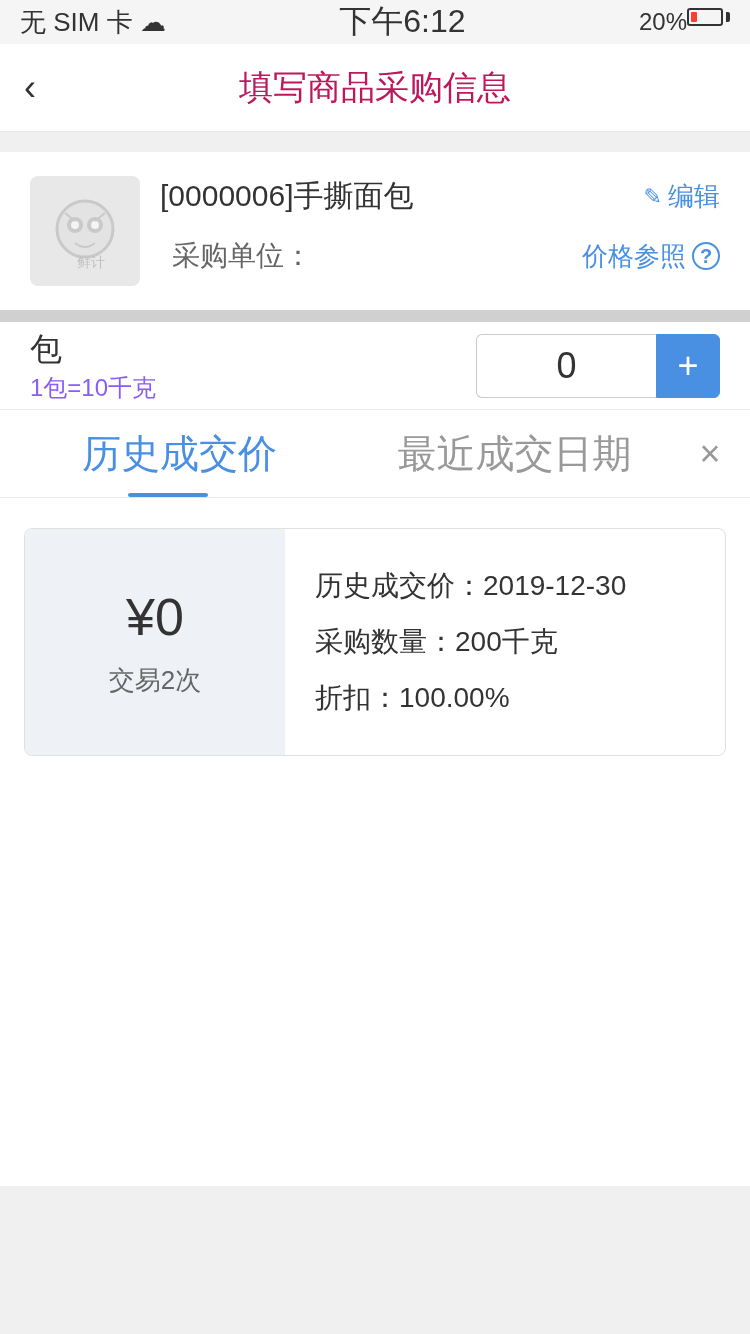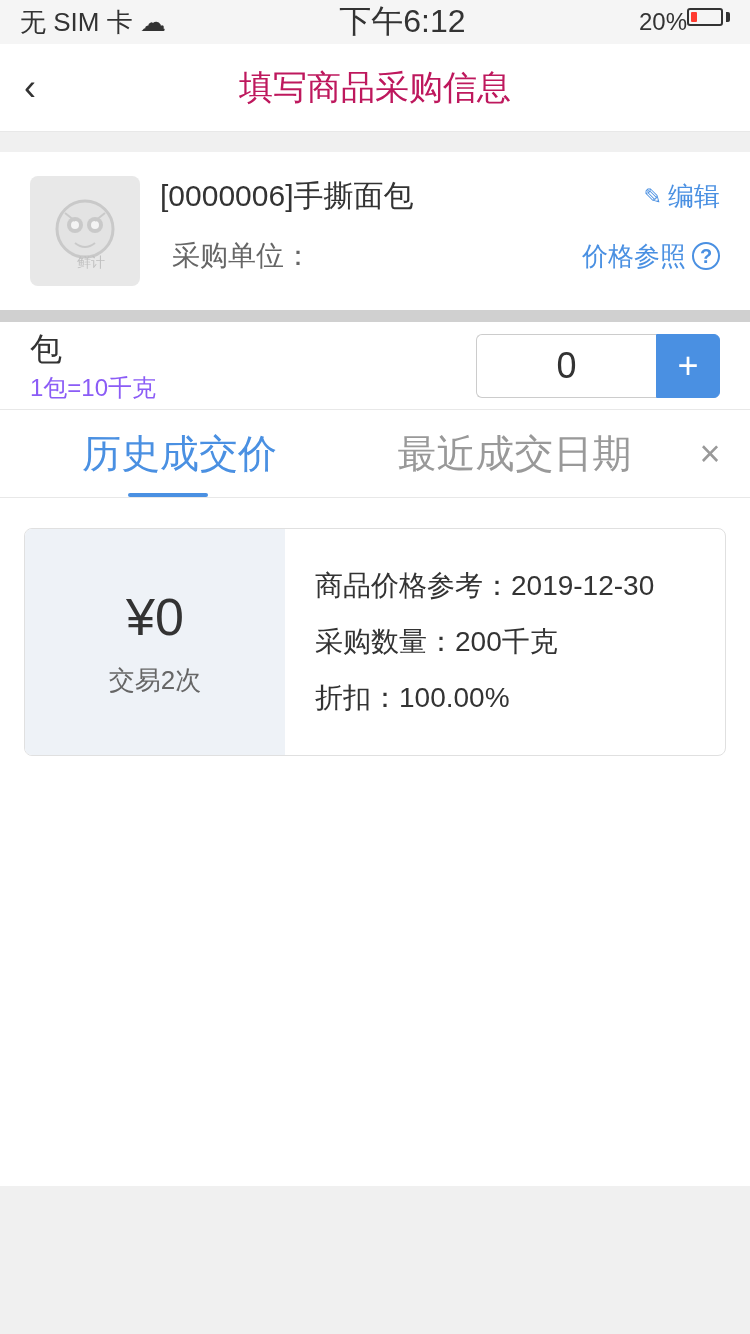--- a/index.html
+++ b/index.html
@@ -458,21 +458,21 @@
 
   <div class="tab-content">
 
     <div class="price-card">
       <div class="price-card-left">
         <div class="price-amount">¥0</div>
         <div class="price-trade-count">交易2次</div>
       </div>
       <div class="price-card-right">
         <div class="price-detail-item">
-          <span>商品价格参考：</span><span>2019-12-30</span>
+          <span>历史成交价：</span><span>2019-12-30</span>
         </div>
         <div class="price-detail-item">
           <span>采购数量：</span><span>200千克</span>
         </div>
         <div class="price-detail-item">
           <span>折扣：</span><span>100.00%</span>
         </div>
       </div>
     </div>
   </div>

